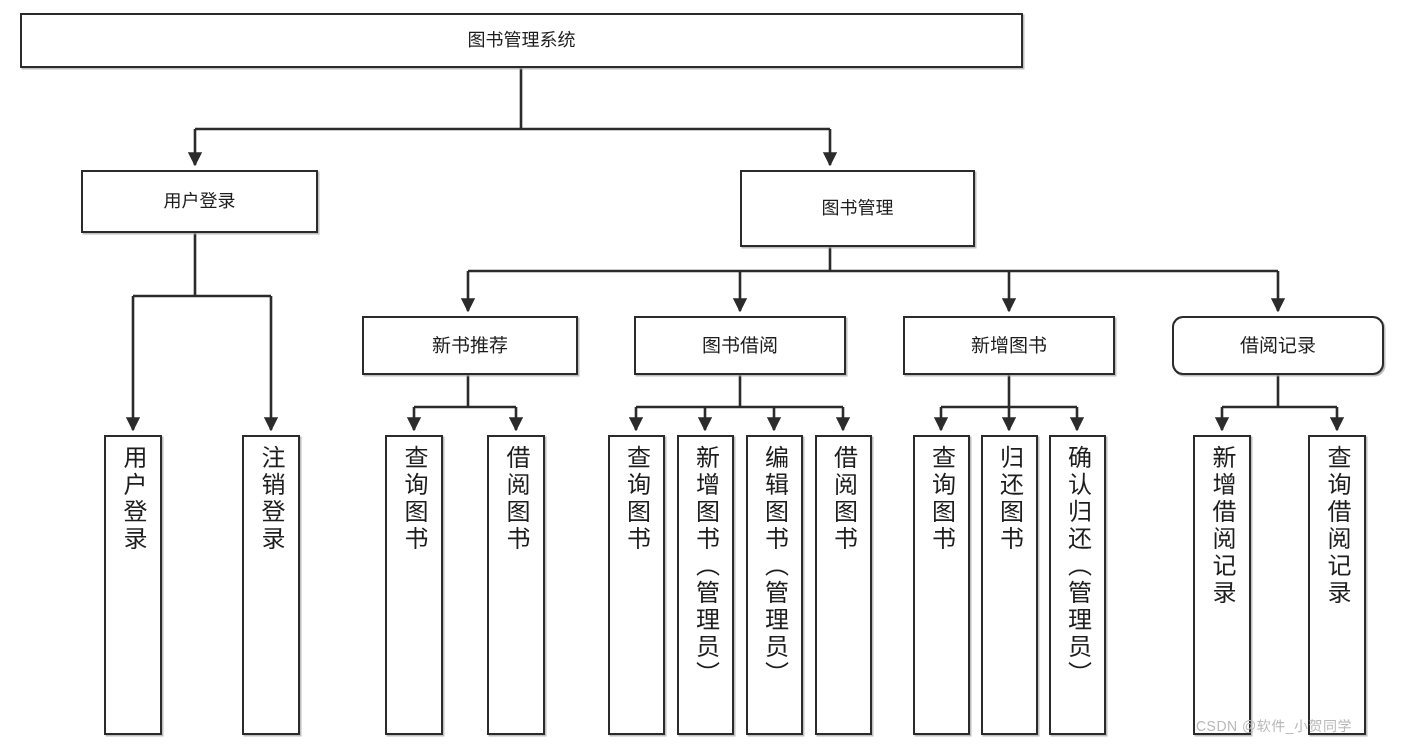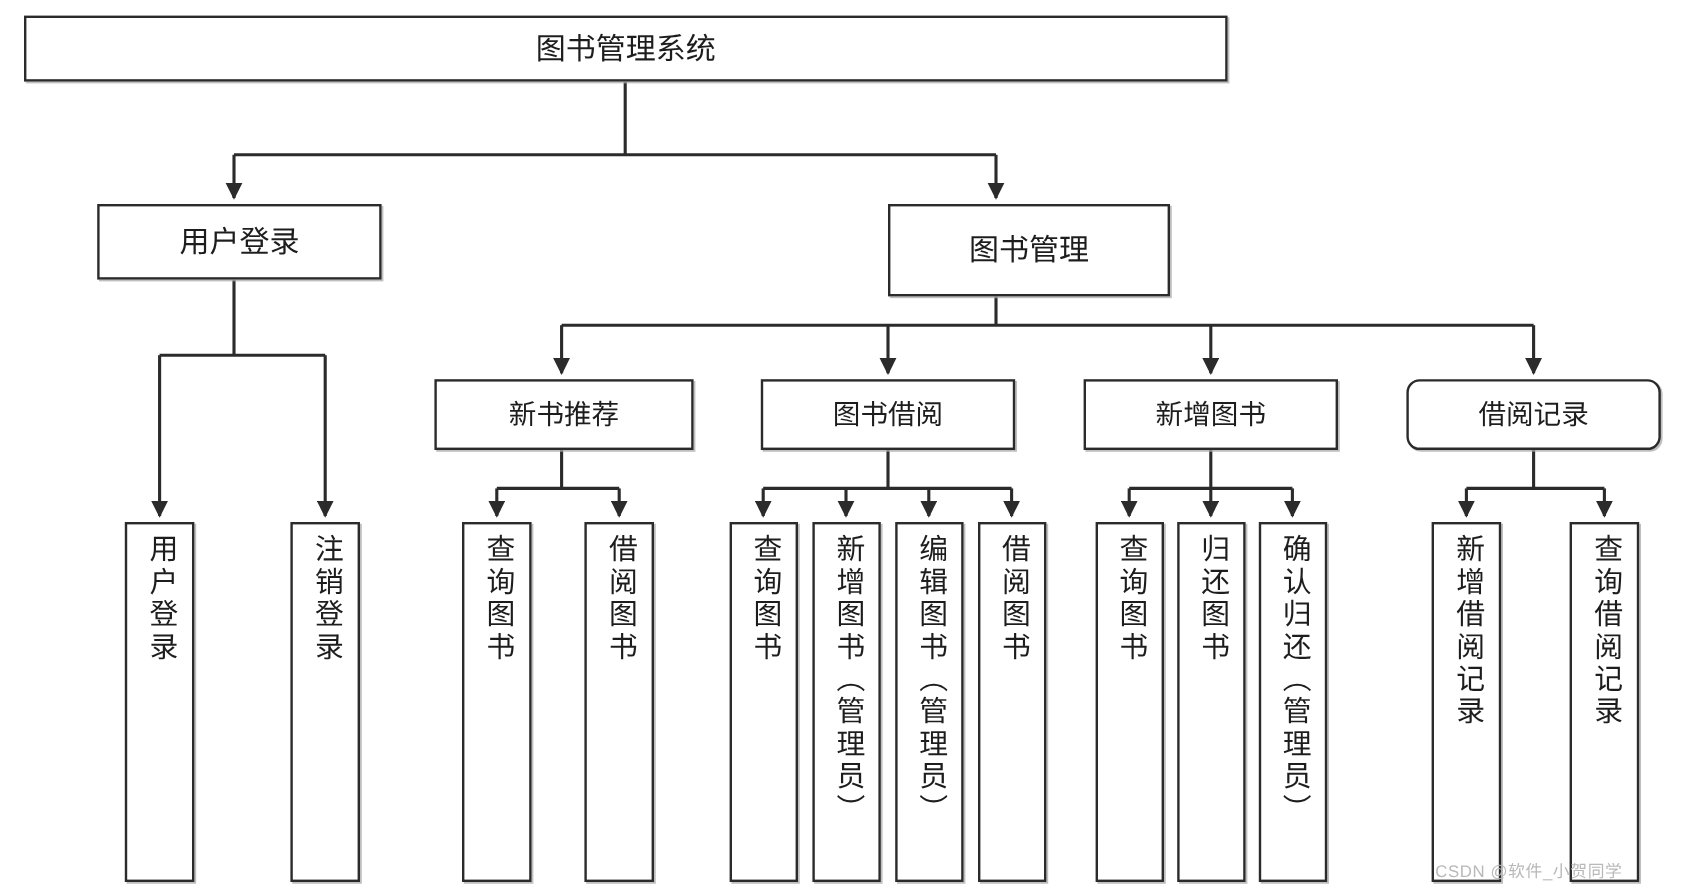--- a/index.html
+++ b/index.html
@@ -38,24 +38,24 @@
     z-index: 2;
   }
   .node .lbl {
     color: #1d1d1d;
     text-align: center;
     line-height: 1.12;
     white-space: nowrap;
   }
   
   .node.h .lbl {
-    font-size: 25px;
+    font-size: 18px;
   }
   .node.lvl3 .lbl {
-    font-size: 23px;
+    font-size: 19px;
   }
   
   .node.v {
     align-items: flex-start;
     padding-top: 8px;
   }
   .node.v .lbl {
     writing-mode: vertical-rl;
     text-orientation: upright;
     font-size: 24px;

